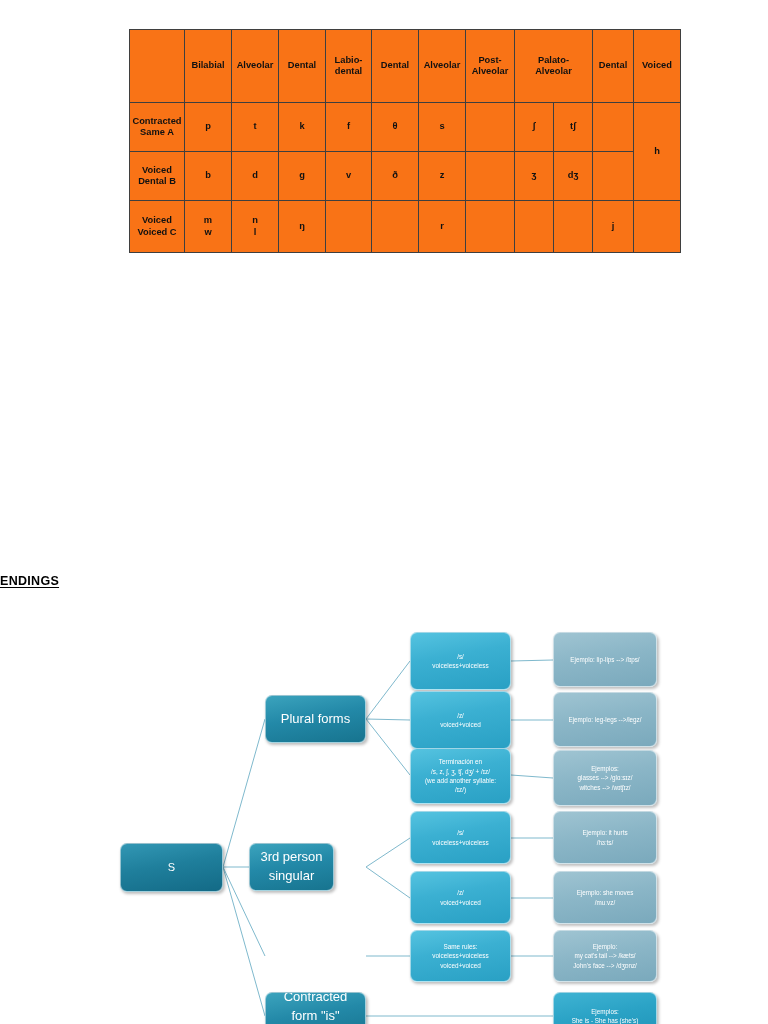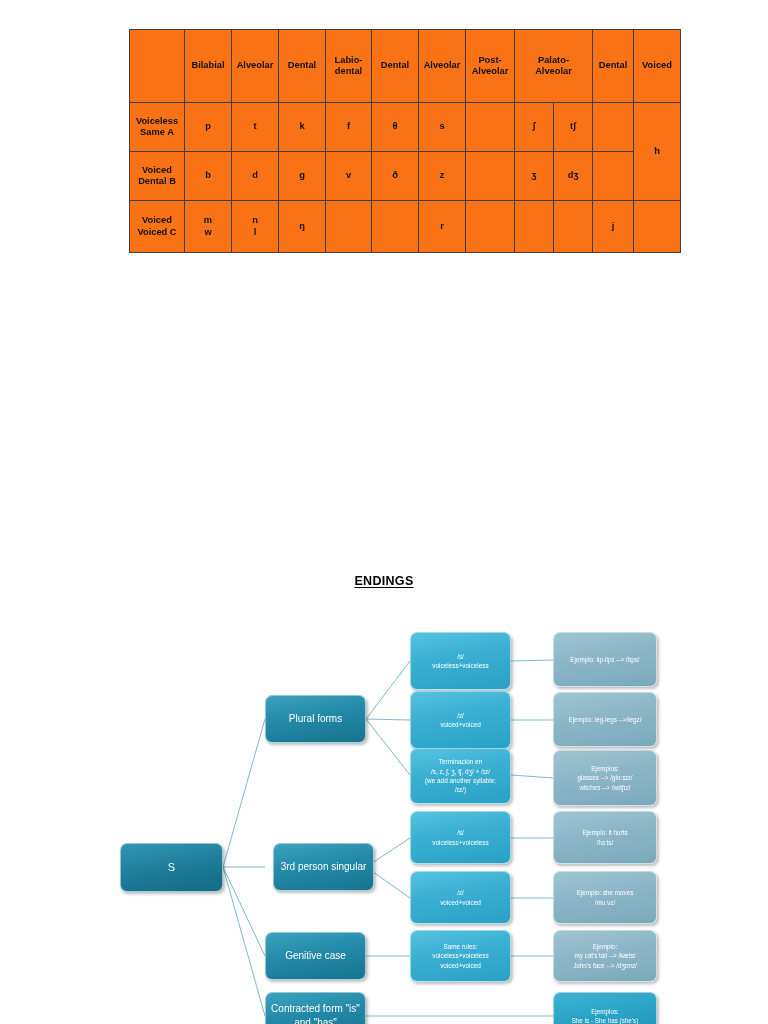--- a/index.html
+++ b/index.html
@@ -70,21 +70,21 @@
   .col-pa    { width: 39px; }
   .col-pal   { width: 41px; }
   .col-glo   { width: 47px; }
 
   
   #endings-title {
     position: absolute;
     left: 0;
     top: 574px;
     width: 768px;
-    text-align: center;
+    text-align: left;
     font-size: 12.5px;
     font-weight: bold;
     letter-spacing: 0.3px;
   }
   #endings-title span {
     text-decoration: underline;
     text-underline-offset: 2px;
   }
 
   #diagram {
@@ -121,21 +121,21 @@
   .node .txt span { display: block; }
 
   
   .node.root {
     background: linear-gradient(170deg, #3297b4 0%, #1f7f9c 45%, #136a86 100%);
     font-size: 11px;
   }
   
   .node.cat {
     background: linear-gradient(170deg, #3ba3bd 0%, #2389a8 45%, #17748f 100%);
-    font-size: 10px;
+    font-size: 13px;
   }
   
   .node.rule {
     background: linear-gradient(170deg, #55c3e0 0%, #3bb0d2 40%, #29a0c4 100%);
     font-size: 6.4px;
   }
   
   .node.ex {
     background: linear-gradient(170deg, #9fc4d2 0%, #8bb6c7 45%, #7aa9bc 100%);
     font-size: 6.3px;
@@ -175,21 +175,21 @@
         <th>Post-<br>Alveolar</th>
         <th colspan="2">Palato-<br>Alveolar</th>
         <th>Dental</th>
         <th>Voiced</th>
       </tr>
     </thead>
     <tbody>
 
       <tr class="rowA">
         <td class="rowlabel">
-          <span>Voiceless</span>
+          <span>Contracted</span>
           <span>Same A</span>
         </td>
         <td class="sym c-voiceless">p</td>
         <td class="sym c-voiceless">t</td>
         <td class="sym c-voiceless">k</td>
         <td class="sym c-voiceless">f</td>
         <td class="sym c-voiceless">θ</td>
         <td class="sym c-voiceless">s</td>
         <td class="sym c-voiceless"></td>
         <td class="sym-big c-voiceless">ʃ</td>
@@ -277,27 +277,24 @@
   </svg>
 
   <div class="node root" style="left:120px; top:243px; width:103px; height:49px;">
     <span class="txt">S</span>
   </div>
 
   <div class="node cat" style="left:265px; top:95px; width:101px; height:48px;">
     <span class="txt">Plural forms</span>
   </div>
 
-  <div class="node cat" style="left:273px; top:243px; width:101px; height:48px;">
+  <div class="node cat" style="left:249px; top:243px; width:85px; height:48px;">
     <span class="txt">3rd person singular</span>
   </div>
 
-  <div class="node cat" style="left:265px; top:332px; width:101px; height:48px;">
-    <span class="txt">Genitive case</span>
-  </div>
 
   <div class="node cat" style="left:265px; top:392px; width:101px; height:48px;">
     <span class="txt">
       <span>Contracted form "is"</span>
       <span>and "has"</span>
     </span>
   </div>
 
   <div class="node rule" style="left:410px; top:32px; width:101px; height:58px;">
     <span class="txt">

